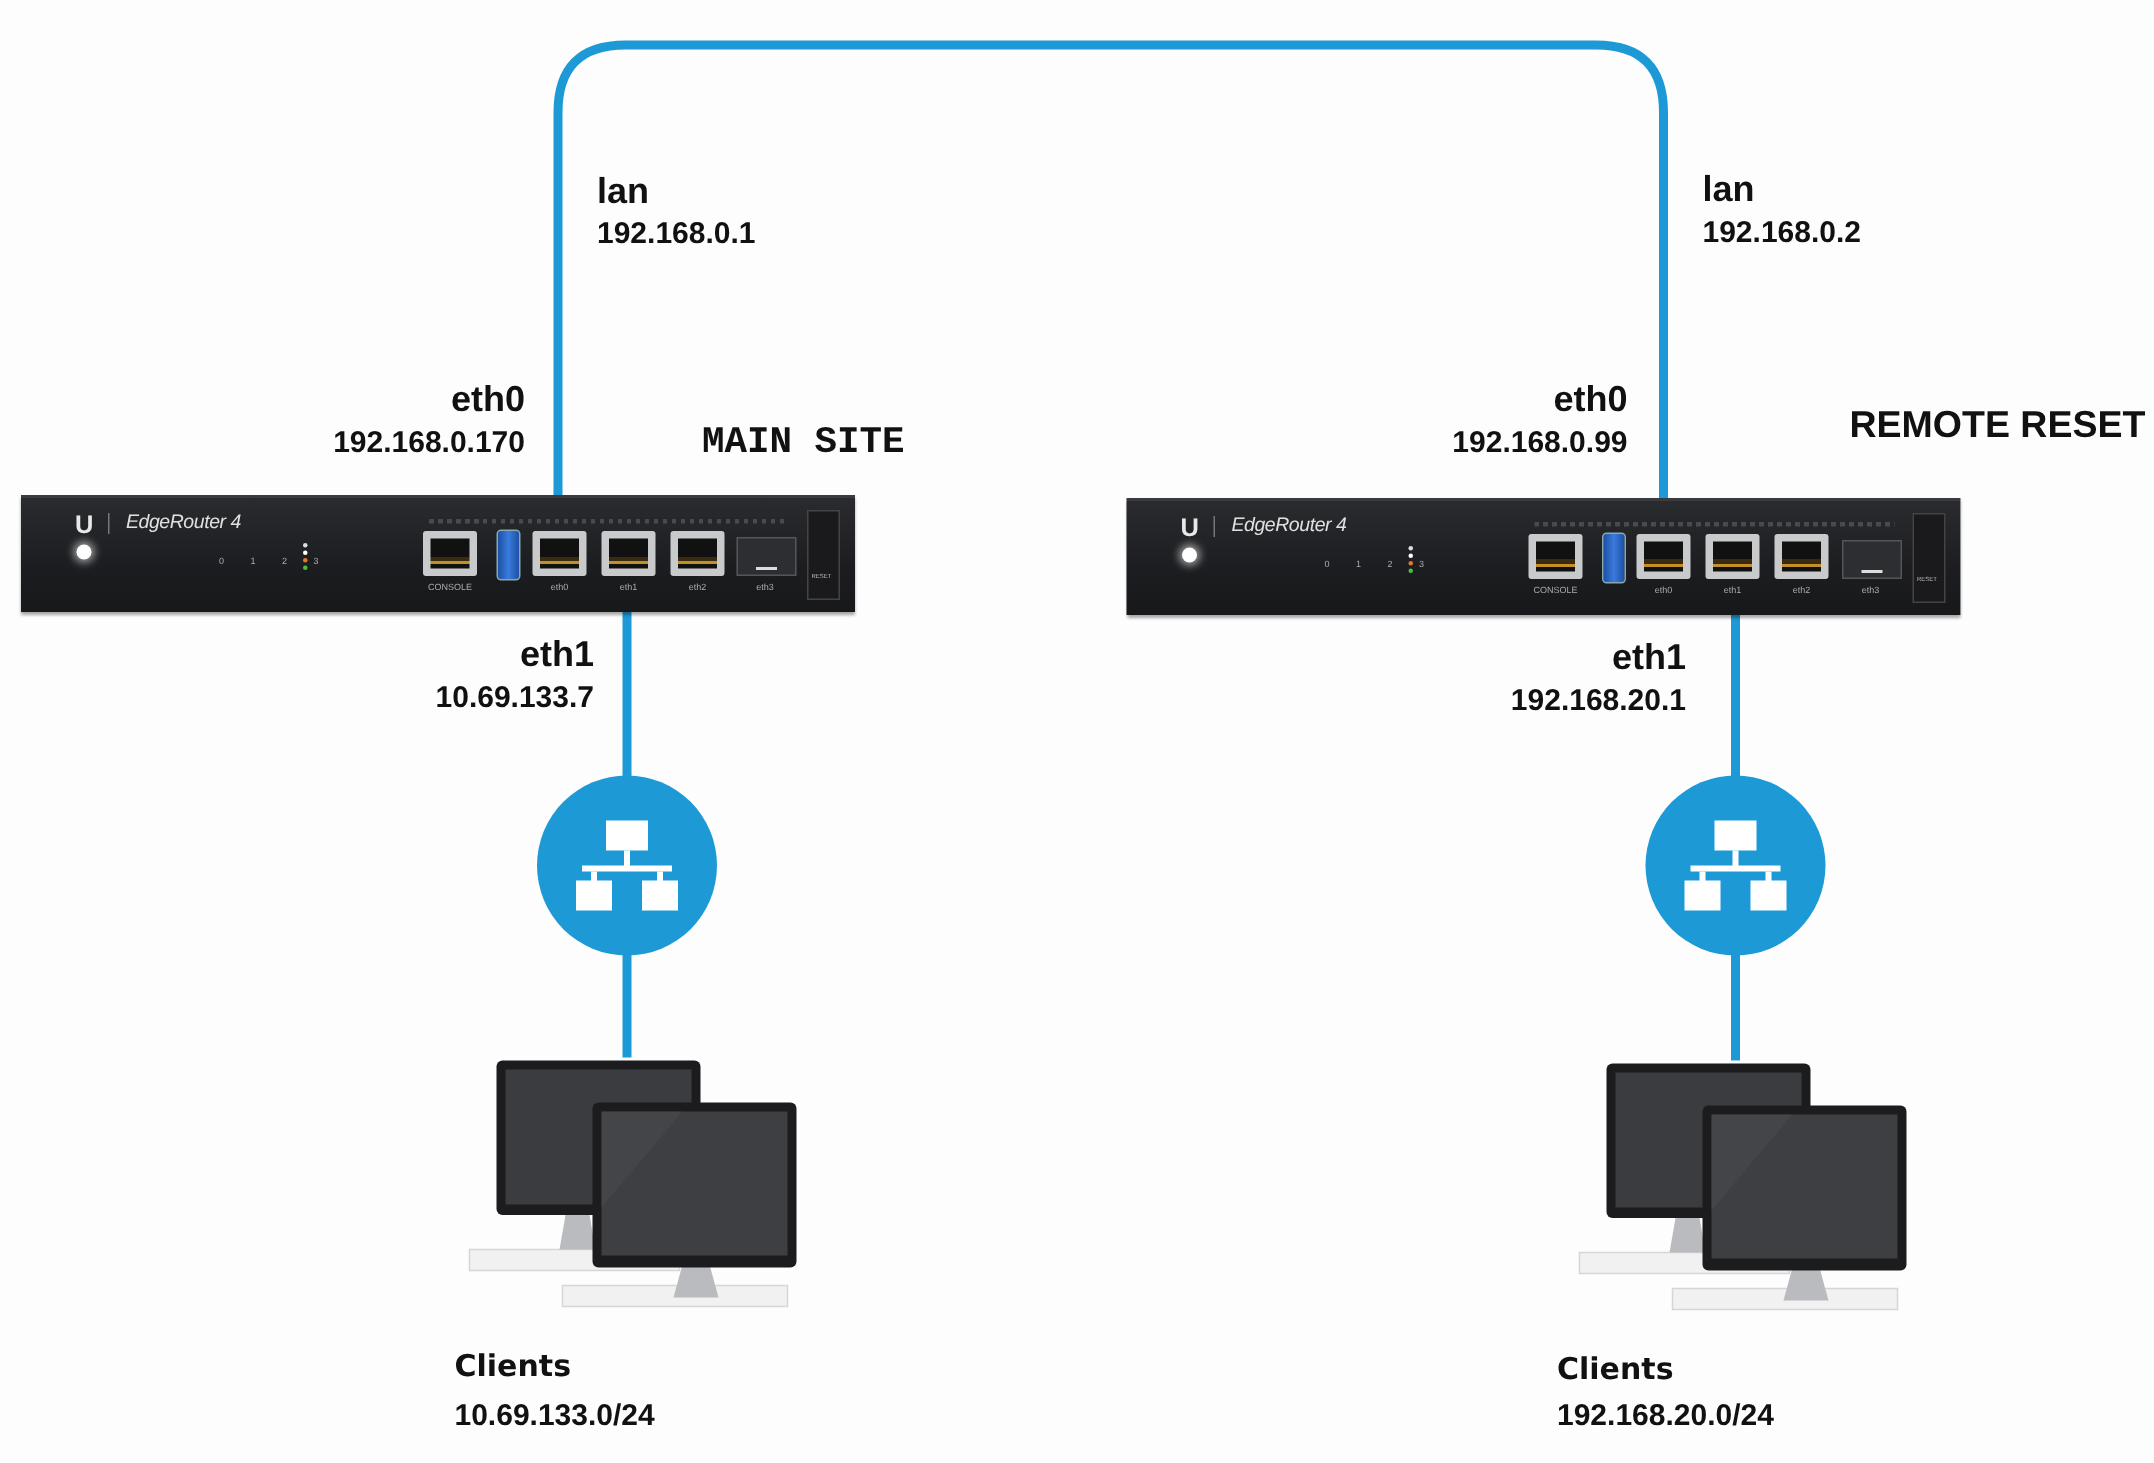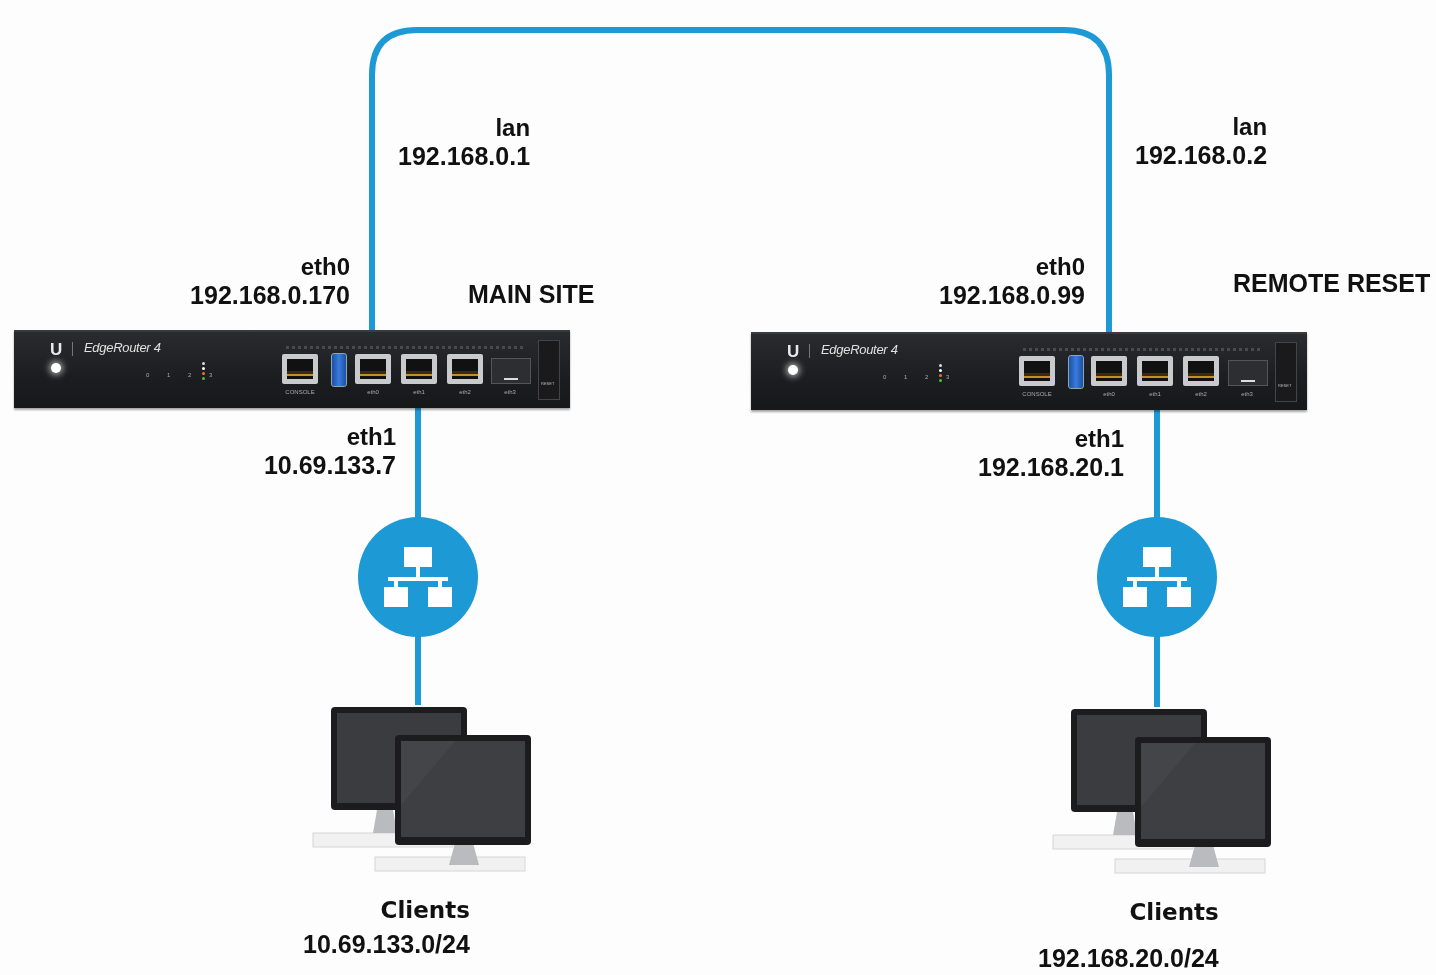--- a/index.html
+++ b/index.html
@@ -5,24 +5,24 @@
     html, body { margin: 0; padding: 0; }
     body {
       width: 1436px; height: 975px; position: relative; overflow: hidden;
       background: #fdfdfe;
       font-family: "Liberation Sans", sans-serif;
       color: #111;
     }
     .canvas { position: absolute; left: 0; top: 0; width: 1436px; height: 975px; }
     .label { position: absolute; font-weight: bold; font-size: 24px; line-height: 28px; color: #111; white-space: nowrap; }
     .label.right { text-align: right; }
-    .label .title { display: block; text-align: right; }
-    .label .ip { display: block; font-size: 25px; }
+    .label .title { display: block; }
+    .label .ip { display: block; font-size: 20px; }
     .site { position: absolute; font-weight: bold; font-size: 25px; color: #111; white-space: nowrap; }
-    .clients-title { font-family: "DejaVu Sans", sans-serif; font-size: 23px; }
+    .clients-title { font-family: "DejaVu Sans", sans-serif; font-size: 20px; }
 
     
     .router {
       position: absolute; width: 556px; height: 76px;
       background: linear-gradient(#2a2b2e 0%, #1c1d20 60%, #17181a 100%);
       border-top: 2px solid #3a3b3e;
       box-shadow: 0 2px 2px rgba(0,0,0,0.35);
     }
     .router .logo { position: absolute; left: 36px; top: 8px; color: #e8e8e8; font-weight: bold; font-size: 17px; }
     .router .sep { position: absolute; left: 58px; top: 10px; width: 1px; height: 14px; background: #777; }
@@ -64,21 +64,21 @@
   </svg>
 
   <div class="label" style="left:398px; top:114px;">
     <span class="title">lan</span>
     <span class="ip">192.168.0.1</span>
   </div>
   <div class="label right" style="left:170px; top:253px; width:180px;">
     <span class="title">eth0</span>
     <span class="ip">192.168.0.170</span>
   </div>
-  <div class="site" style="left:468px; top:280px;">MAIN SITE</div>
+  <div class="site" style="left:468px; top:280px;font-family:Liberation Mono, monospace;">MAIN SITE</div>
   <div class="label right" style="left:236px; top:423px; width:160px;">
     <span class="title">eth1</span>
     <span class="ip">10.69.133.7</span>
   </div>
 
   <div class="router" style="left:14px; top:330px;">
     <span class="logo">U</span>
     <span class="sep"></span>
     <span class="model">EdgeRouter 4</span>
     <span class="power-led"></span>
@@ -200,16 +200,16 @@
       <rect x="32" y="8" width="124" height="90" fill="#3b3c3f"></rect>
       <rect x="70" y="152" width="150" height="14" fill="#f1f1f2" stroke="#d6d6d6"></rect>
       <path d="M150 138 L168 138 L174 160 L144 160 Z" fill="#b9bbbe"></path>
       <rect x="90" y="30" width="136" height="110" rx="4" fill="#1c1c1e"></rect>
       <rect x="96" y="36" width="124" height="96" fill="#3e3f42"></rect>
       <path d="M96 36 L150 36 L96 100 Z" fill="#4a4b4e" opacity="0.5"></path>
     </g>
   </svg>
   <div class="label" style="left:1038px; top:898px;">
     <span class="title clients-title">Clients</span>
-    <span class="ip" style="margin-top:18px;">192.168.20.0/24</span>
+    <span class="ip" style="margin-top:4px;">192.168.20.0/24</span>
   </div>
 
 </div>
 
 </body></html>

